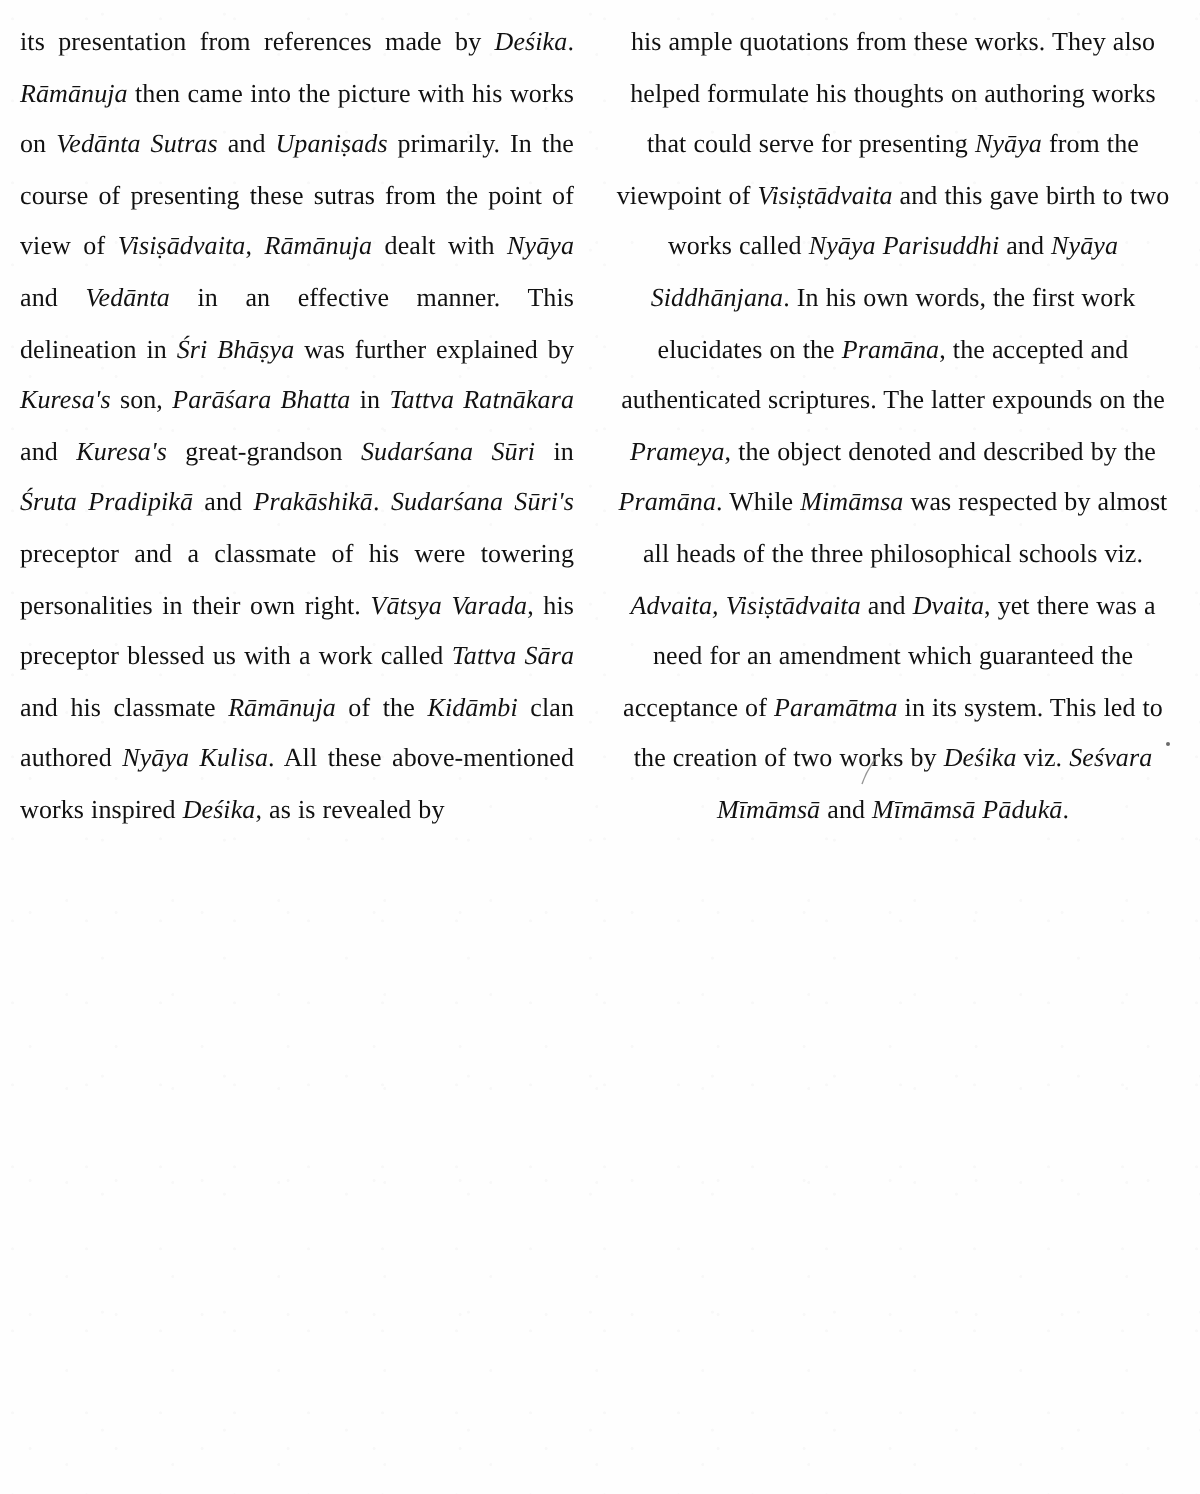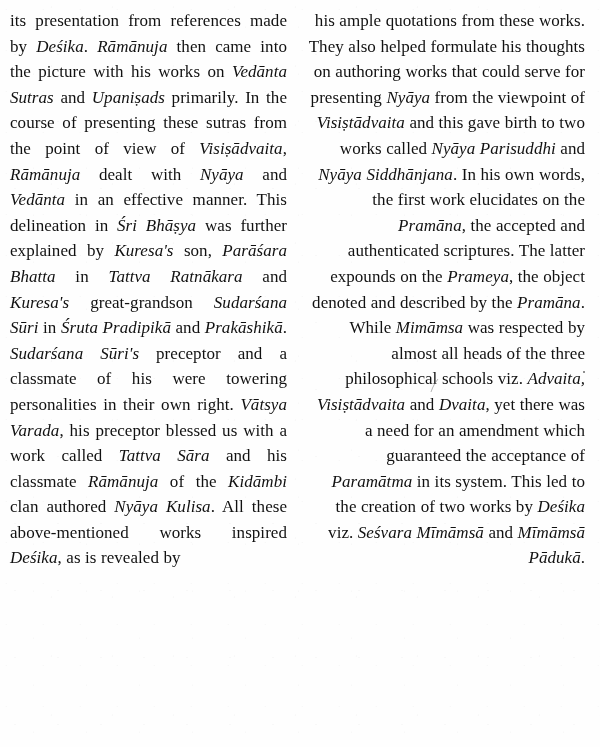--- a/index.html
+++ b/index.html
@@ -39,29 +39,29 @@
     margin-left: 10px;
     margin-right: 0;
   }
   .column-right {
     margin-left: 21px;
   }
   .para {
     margin: 0;
     text-align: justify;
     text-justify: inter-word;
-    font-size: 17px;
+    font-size: 13px;
     line-height: 25.6px;
     letter-spacing: 0.05px;
     word-spacing: 0.2px;
     hyphens: none;
     -webkit-hyphens: none;
   }
   .para.tail {
-    text-align: right;
+    text-align: center;
   }
   i, em {
     font-style: italic;
   }
   .artifact-dot {
     position: absolute;
     left: 583px;
     top: 371px;
     width: 2px;
     height: 2px;

